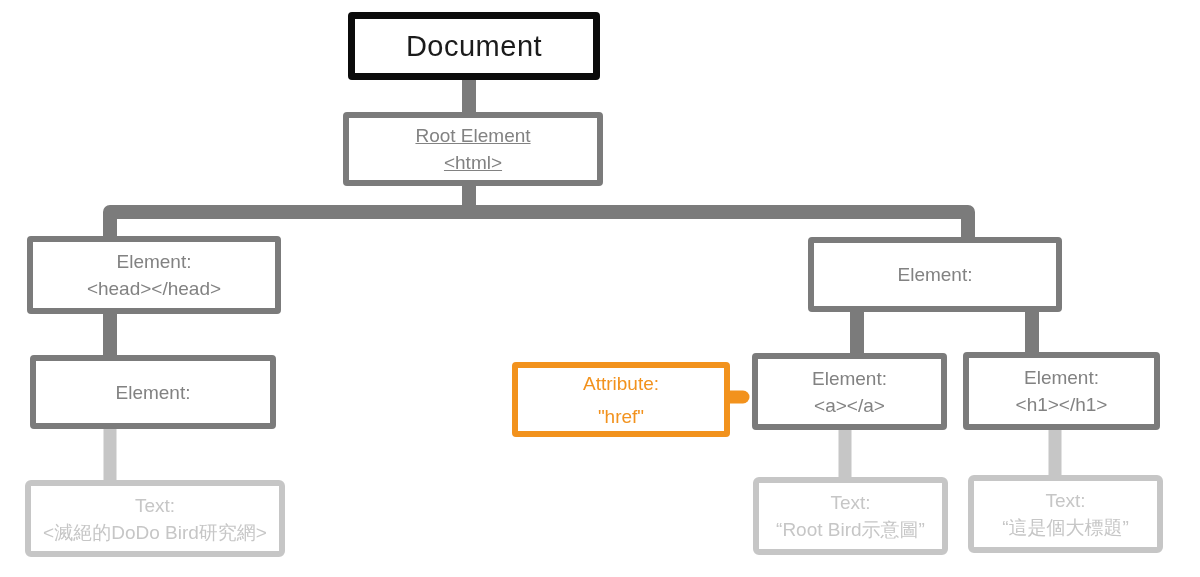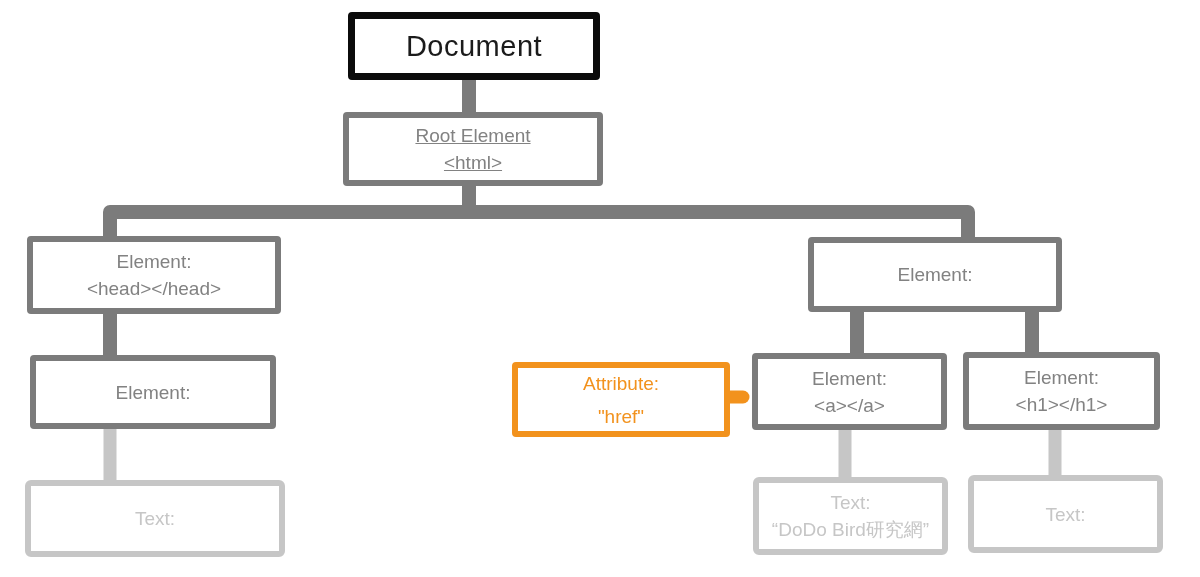--- a/index.html
+++ b/index.html
@@ -114,24 +114,26 @@
     <span>&lt;a&gt;&lt;/a&gt;</span>
   </div>
 
   <div class="box box-gray" style="left:963px; top:352px; width:197px; height:78px;">
     <span>Element:</span>
     <span>&lt;h1&gt;&lt;/h1&gt;</span>
   </div>
 
   <div class="box box-light" style="left:25px; top:480px; width:260px; height:77px;">
     <span>Text:</span>
+    <span>&lt;滅絕的DoDo Bird研究網&gt;</span>
   </div>
 
   <div class="box box-light" style="left:753px; top:477px; width:195px; height:78px;">
     <span>Text:</span>
-    <span>“DoDo Bird研究網”</span>
+    <span>“Root Bird示意圖”</span>
   </div>
 
   <div class="box box-light" style="left:968px; top:475px; width:195px; height:78px;">
     <span>Text:</span>
+    <span>“這是個大標題”</span>
   </div>
 
 </div>
 
 </body></html>

